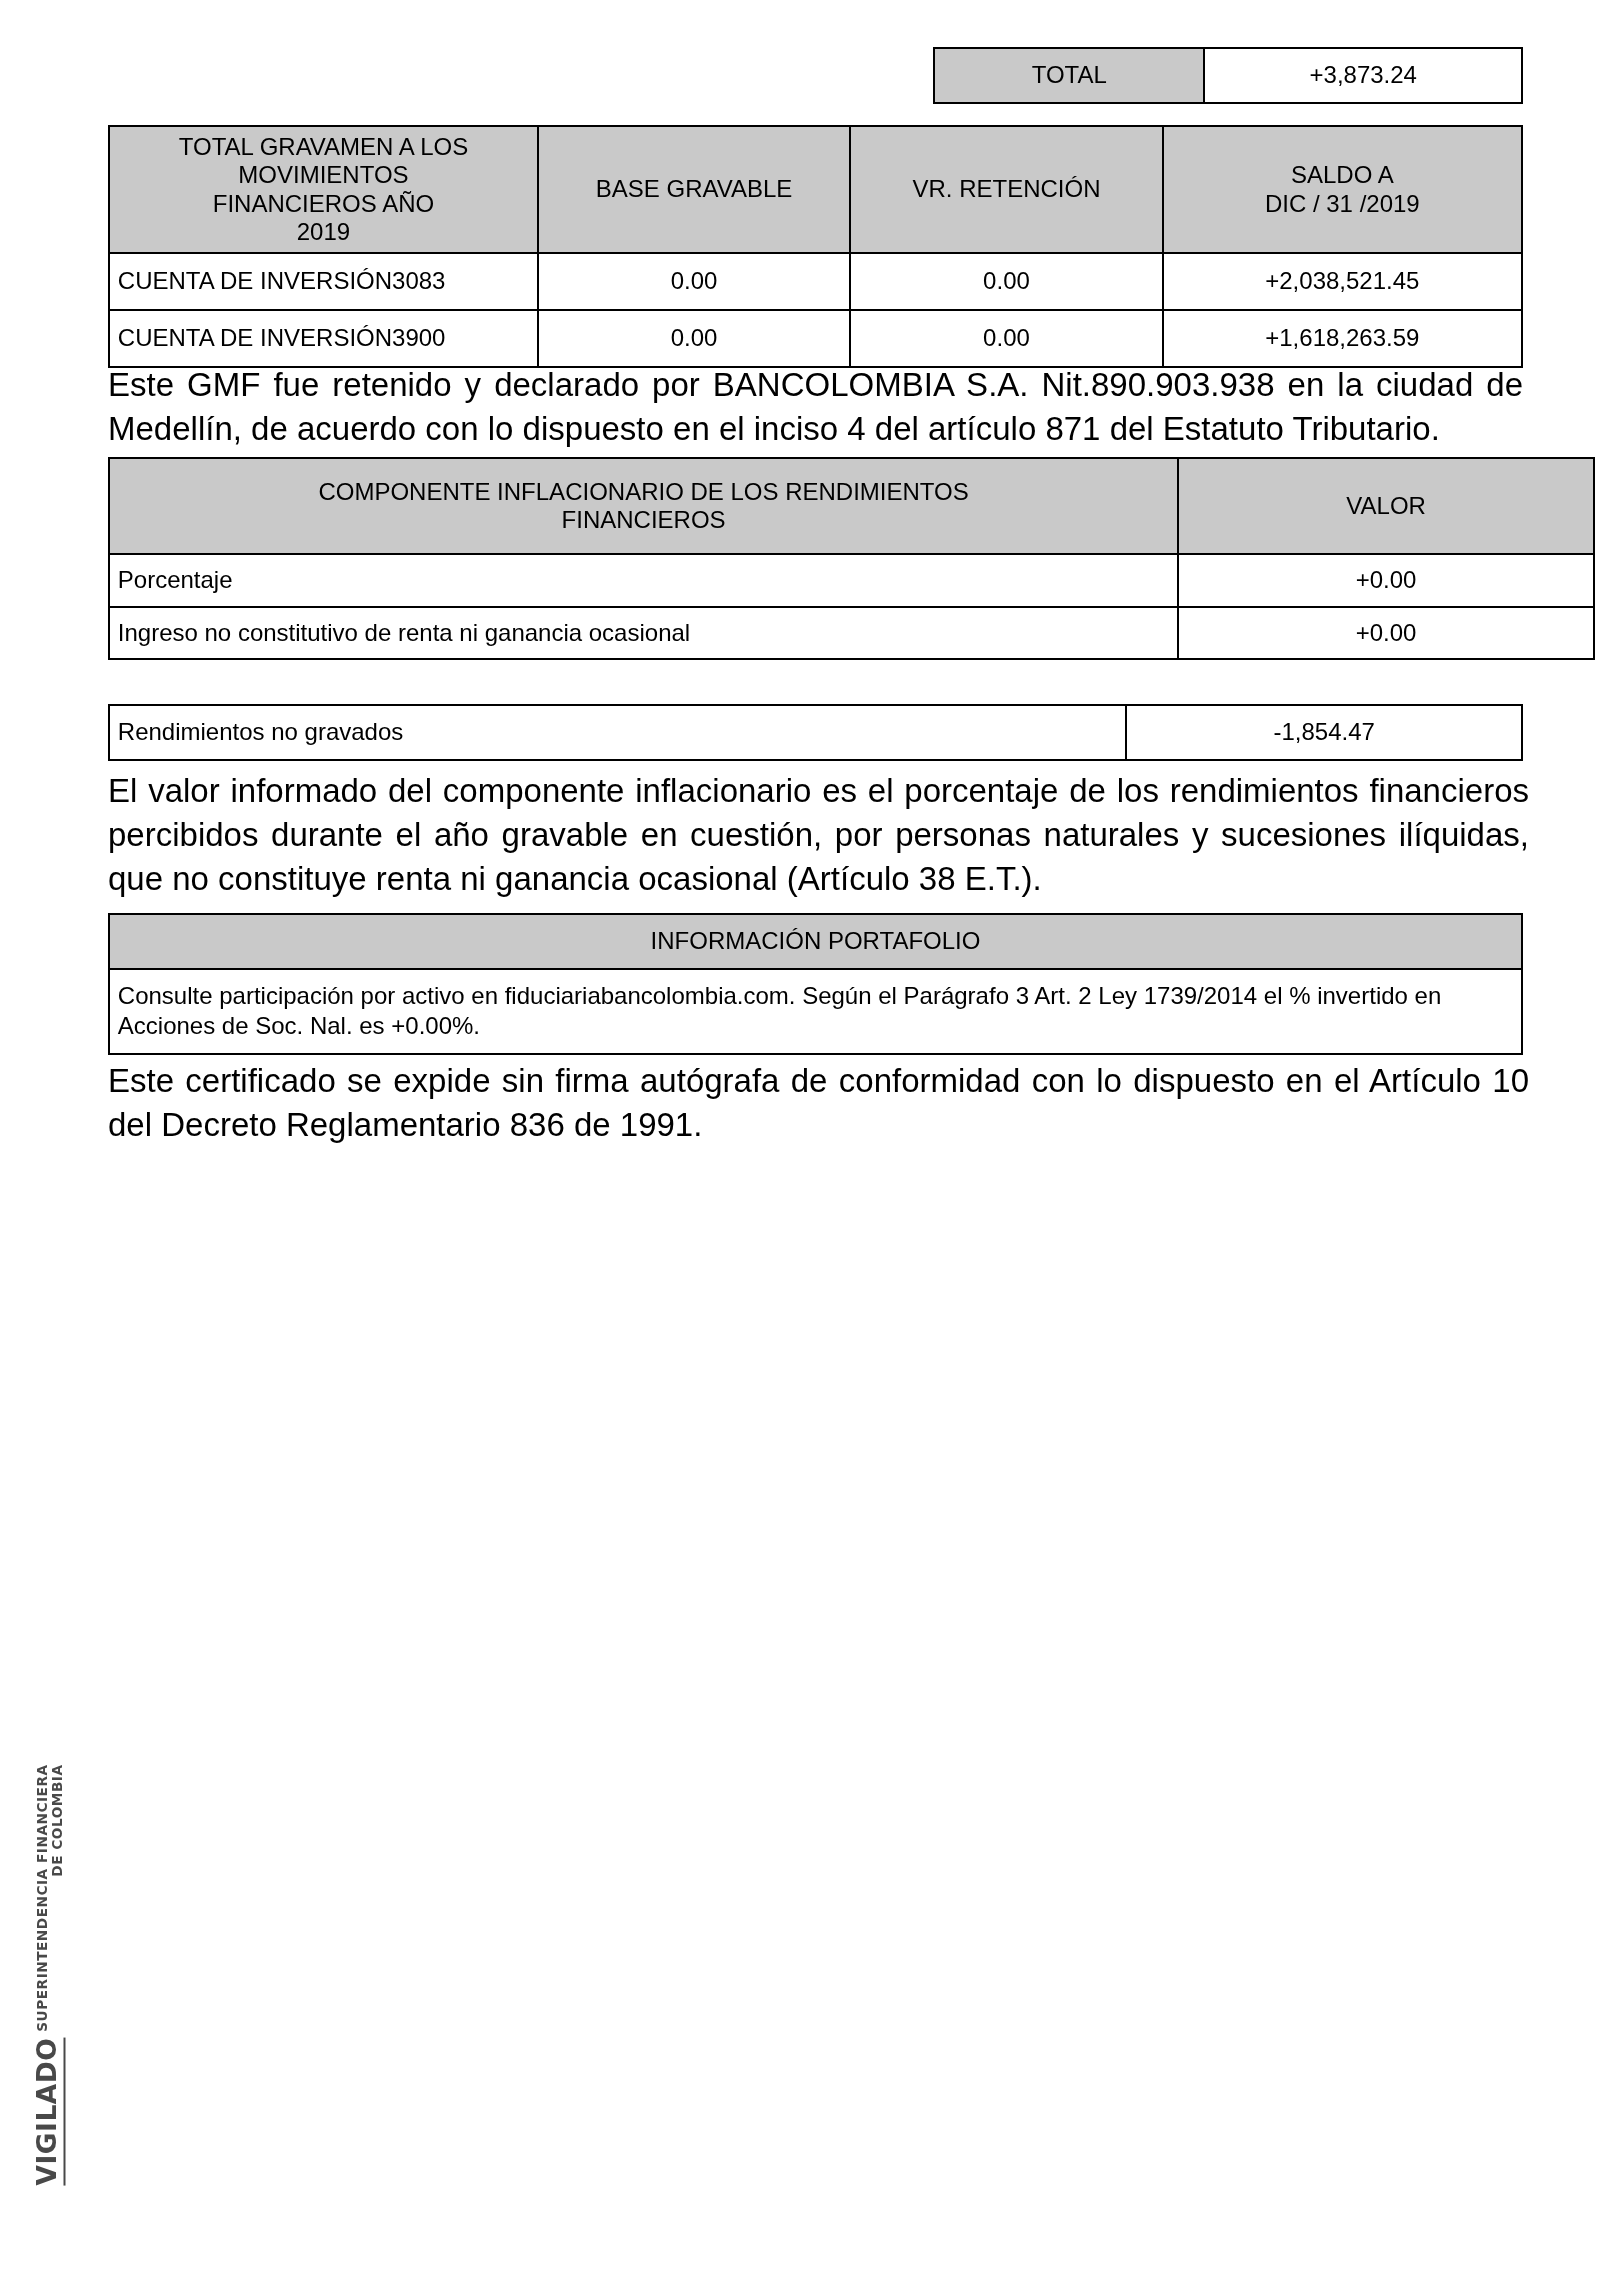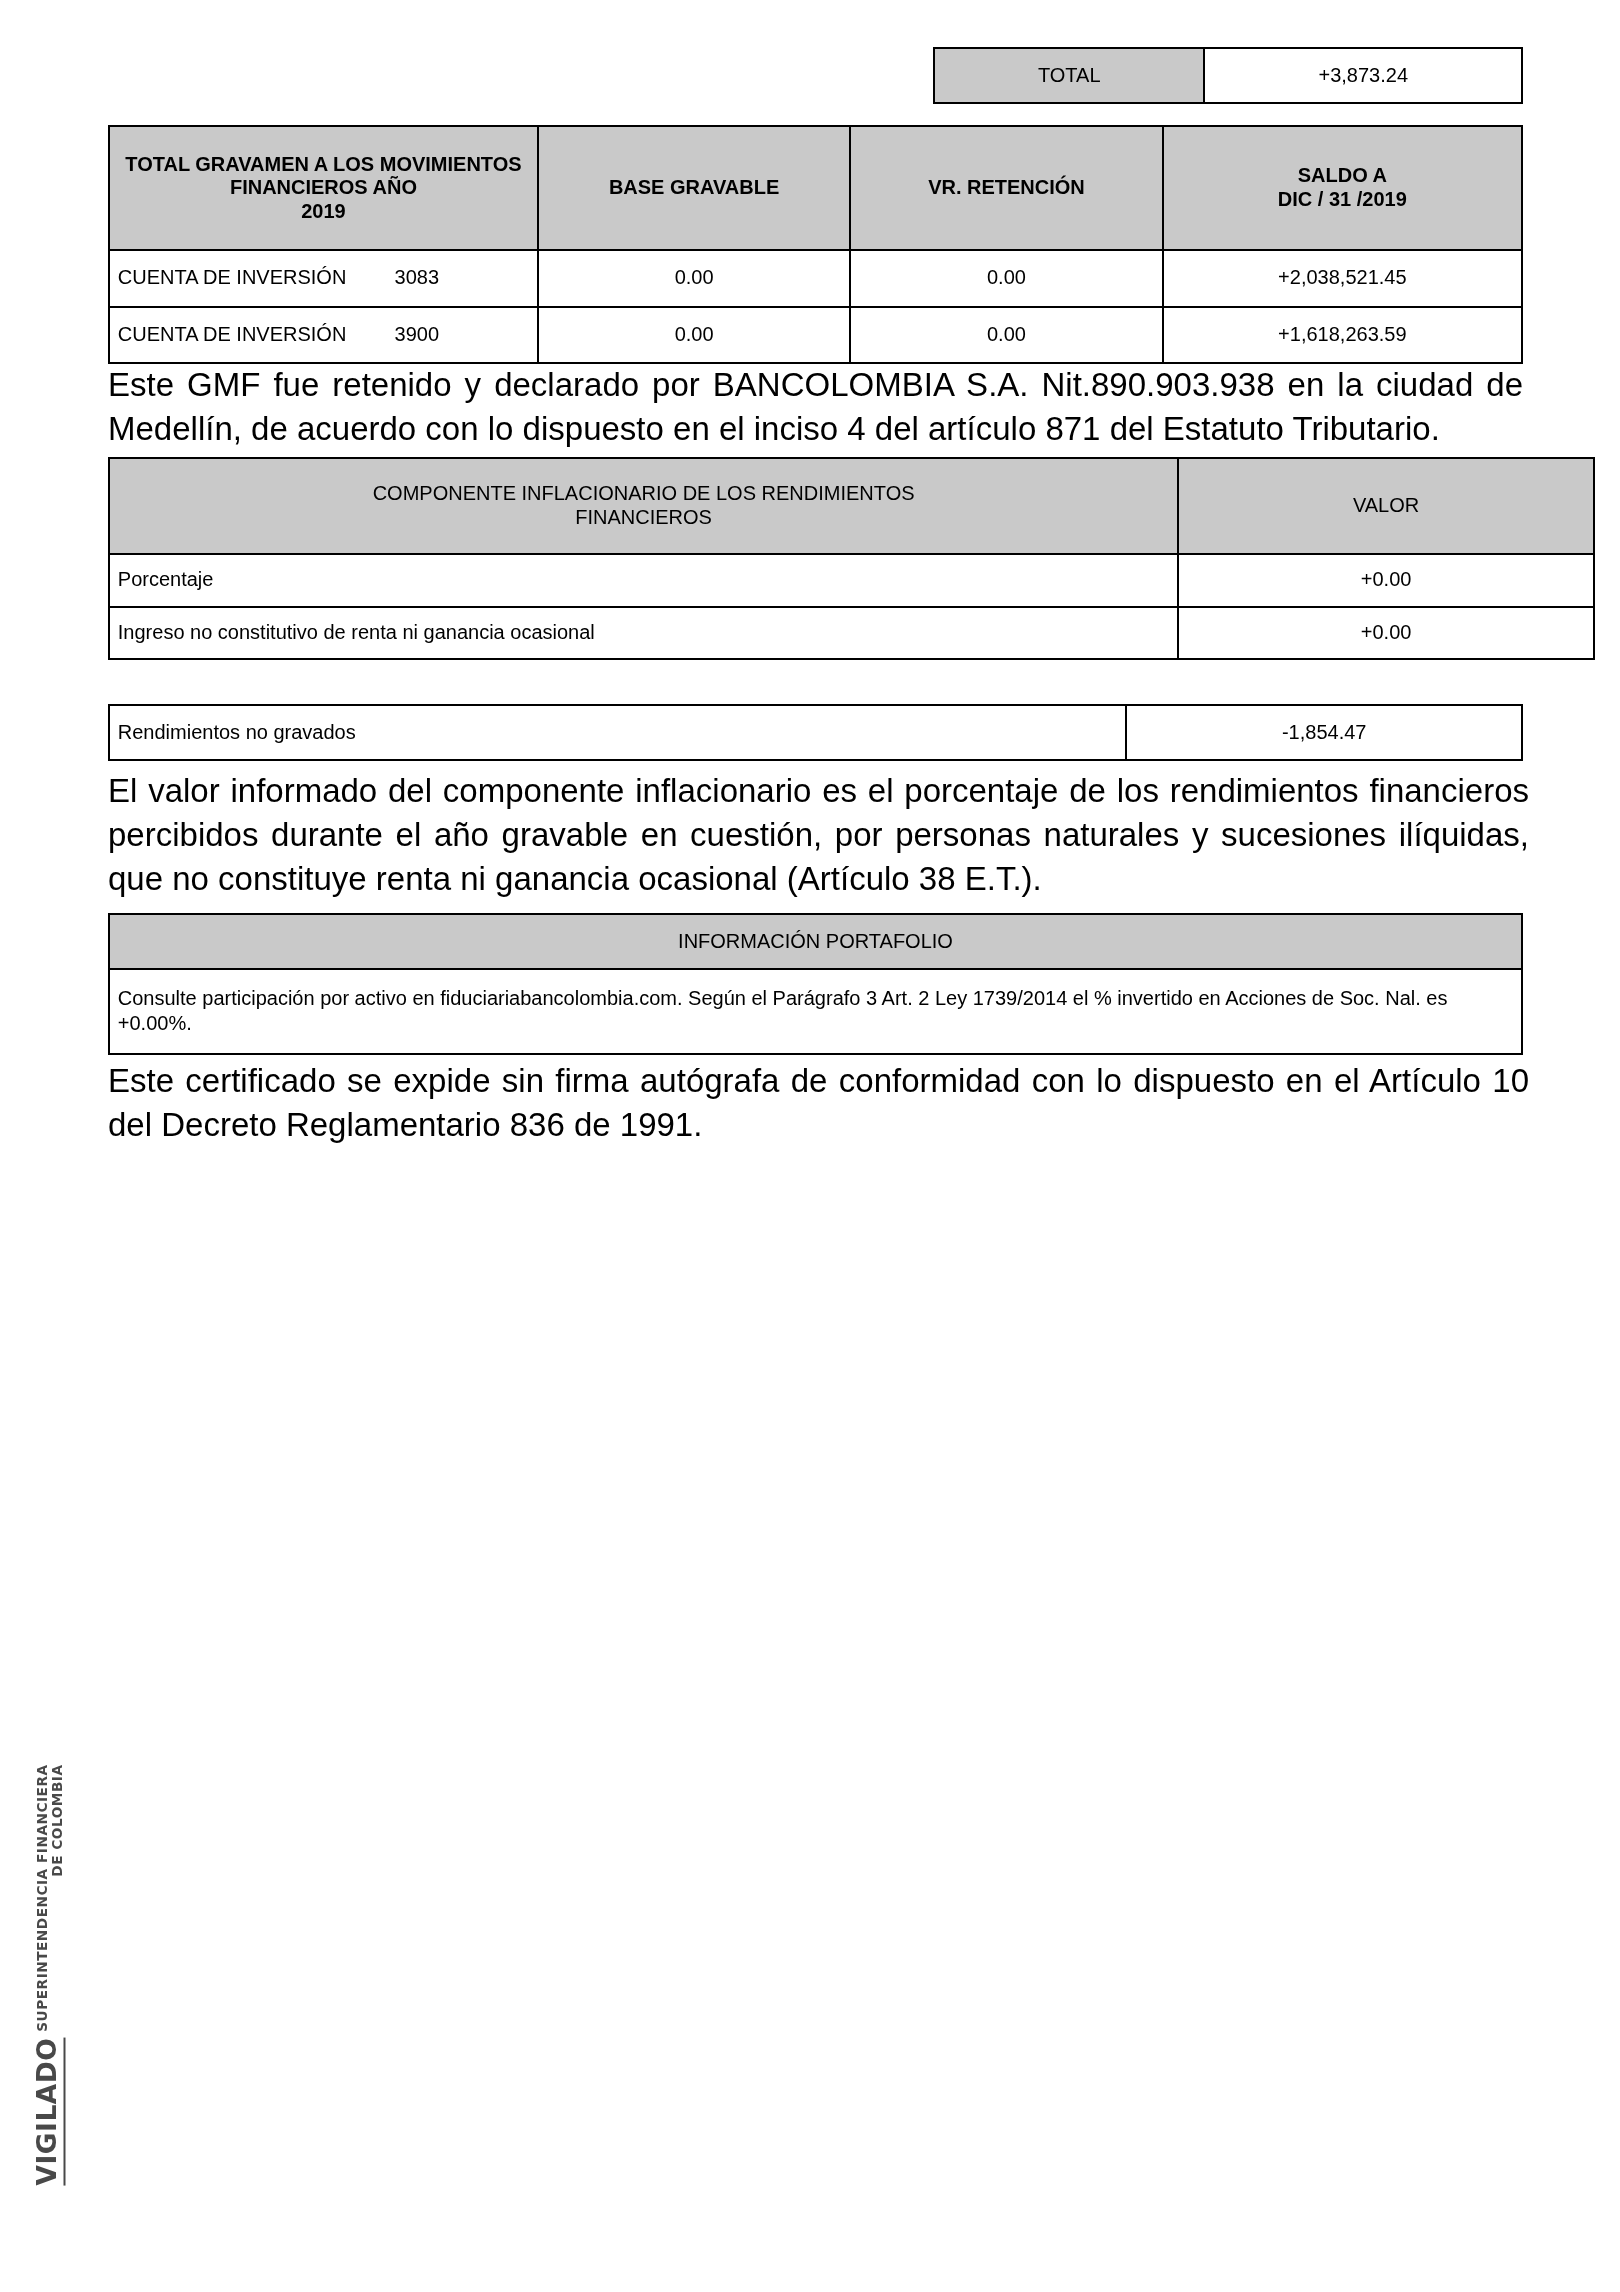--- a/index.html
+++ b/index.html
@@ -21,42 +21,42 @@
 
   
   table.doc {
     border-collapse: collapse;
     table-layout: fixed;
     width: 100%;
   }
   table.doc td, table.doc th {
     border: 2.9px solid #000000;
     padding: 5.9px 7.8px;
-    font-size: 20px;
+    font-size: 24px;
     line-height: 1.18;
     vertical-align: middle;
     background: #ffffff;
     font-weight: normal;
   }
   .hdr {
     background: #c9c9c9 !important;
     font-weight: bold;
     text-align: center;
   }
   .ctr { text-align: center; }
   .lft { text-align: left; }
 
   
   .blk { position: absolute; }
 
   #total-table-wrap { left: 933px; top: 47px; width: 590px; }
   #total-table-wrap td { height: 45px; padding-top: 3.9px; padding-bottom: 3.9px; }
 
   #gmf-table-wrap { left: 108px; top: 125px; width: 1415px; }
-  #gmf-table-wrap th.gmf-main { height: 110px; font-weight: bold; }
+  #gmf-table-wrap th.gmf-main { height: 110px; }
   #gmf-table-wrap td.gmf-cell { height: 43px; }
 
   .acct-row { display: flex; align-items: center; justify-content: space-between; }
   .acct-name { white-space: nowrap; }
   .acct-num { padding-right: 90px; }
 
   #para-gmf { left: 108px; top: 363px; width: 1415px; }
   #infl-table-wrap { left: 108px; top: 457px; width: 1487px; }
   #infl-table-wrap th.infl-hdr { height: 82px; }
   #infl-table-wrap td.infl-cell { height: 39px; }

